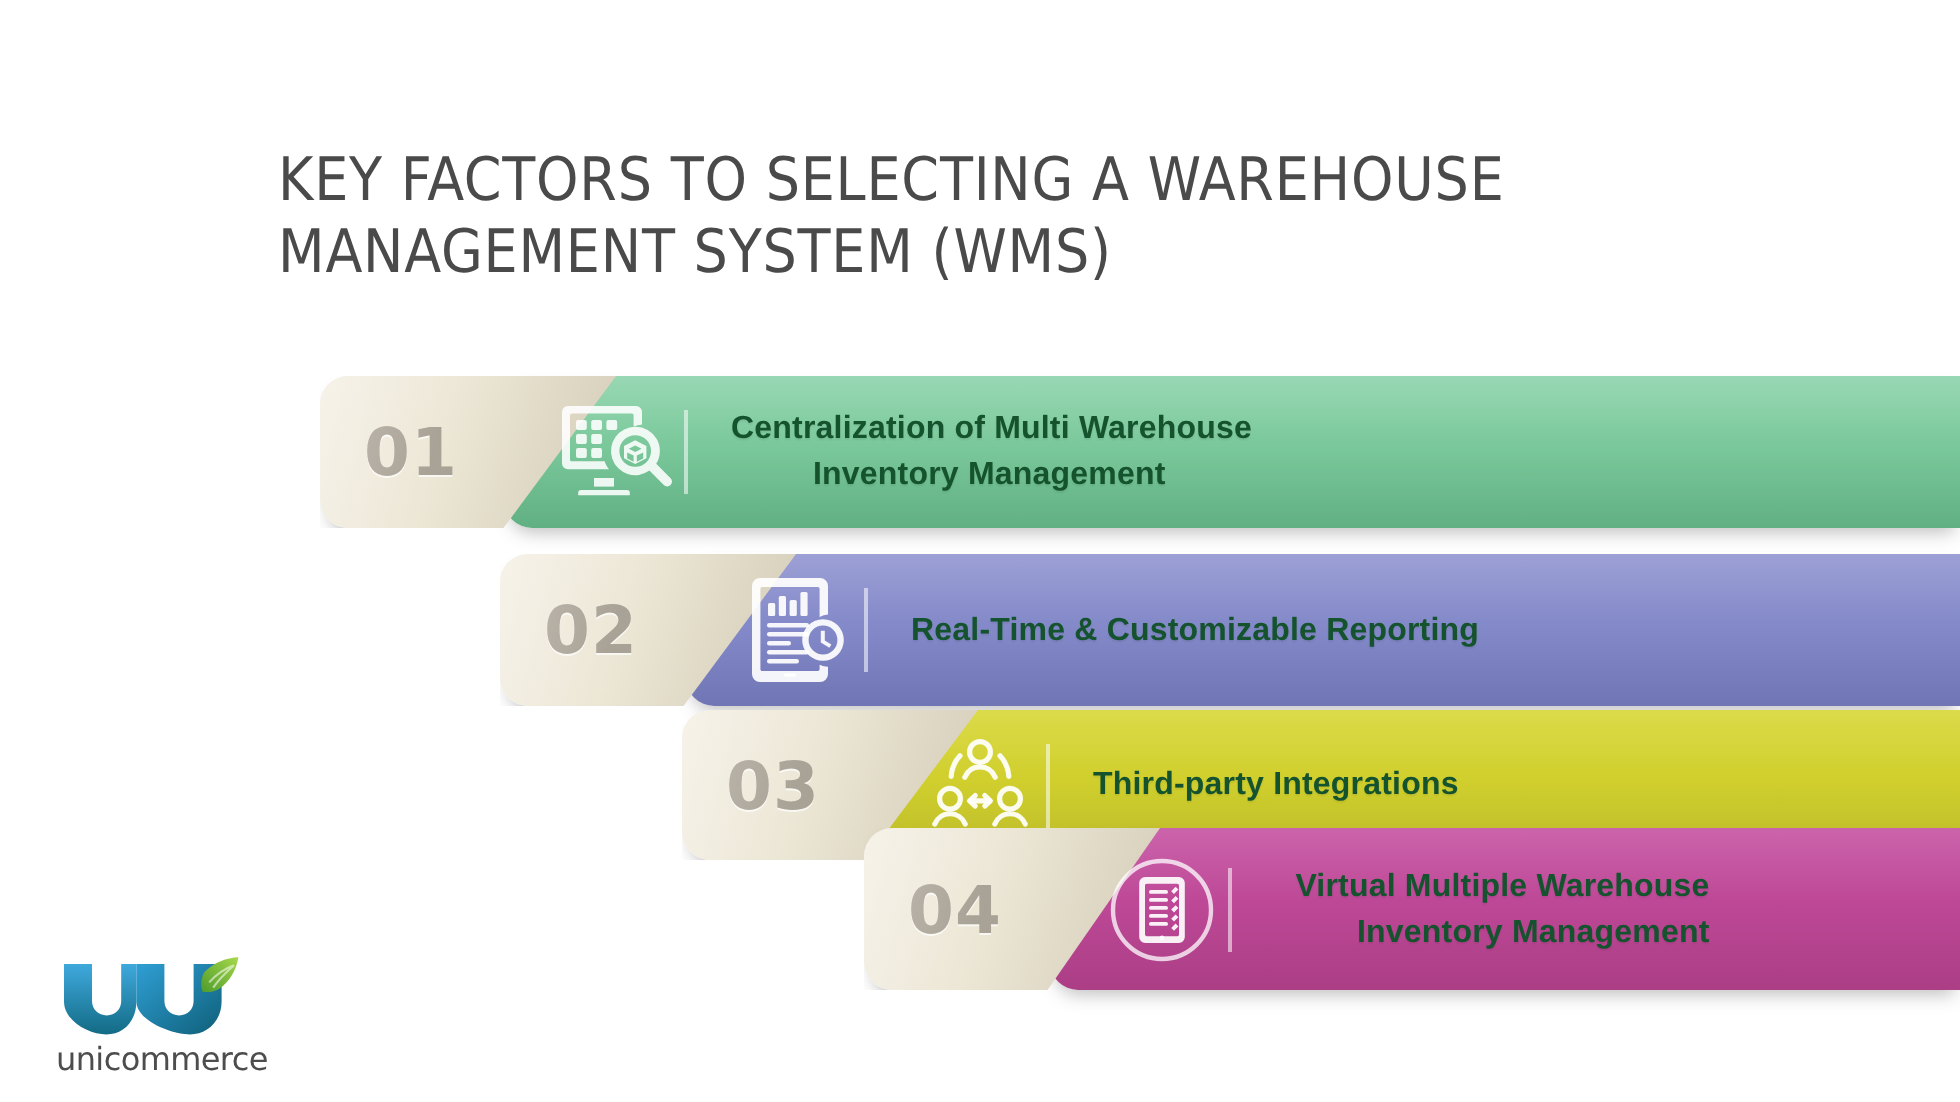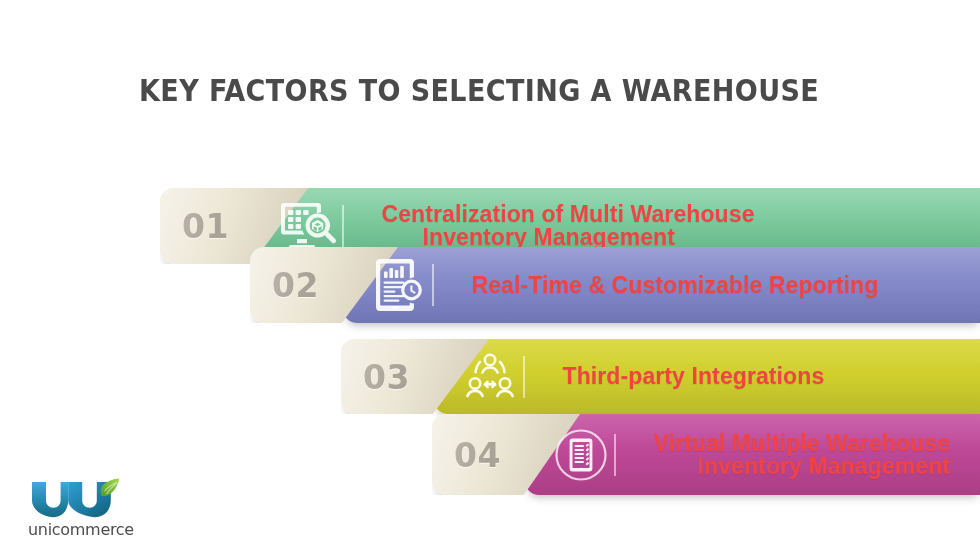--- a/index.html
+++ b/index.html
@@ -24,21 +24,21 @@
   }
 
   
   .title {
     position: absolute;
     left: 139px;
     top: 53px;
     width: 760px;
     font-size: 30px;
     line-height: 36px;
-    font-weight: 700;
+    font-weight: 400;
     letter-spacing: 0.4px;
     color: #4a4a4a;
     text-transform: uppercase;
     font-family: "DejaVu Sans", sans-serif;
     font-stretch: condensed;
   }
   .title .line { display: block; white-space: nowrap; }
 
   
   .rows {
@@ -128,23 +128,23 @@
   }
   .icon-box svg { display: block; }
   .divider {
     width: 1.5px;
     height: 42px;
     background: rgba(255,255,255,0.55);
     flex: none;
     margin: 0 2px;
   }
   .label {
-    margin-left: 36px;
-    color: #ef4444;
-    font-size: 23px;
+    margin-left: 20px;
+    color: #14532d;
+    font-size: 16px;
     line-height: 23px;
     font-weight: 700;
     letter-spacing: 0.1px;
     font-family: "Liberation Sans", sans-serif;
     text-shadow: 0 1px 1px rgba(0,0,0,0.07);
   }
   .label .l2 { display: block; padding-left: 41px; }
 
   
   .logo {
@@ -165,20 +165,21 @@
     font-weight: 400;
   }
 </style>
 </head>
 <body>
 
 <div class="canvas">
 
   <h1 class="title">
     <span class="line">KEY FACTORS TO SELECTING A WAREHOUSE</span>
+    <span class="line">MANAGEMENT SYSTEM (WMS)</span>
   </h1>
 
   <div class="rows">
 
     <div class="row" style="top:188px; height:76px;">
       <div class="bar green" style="left:252px;"></div>
 
       <div class="numtab" style="left:160px; width:148px;">
         <span class="num">01</span>
       </div>
@@ -203,21 +204,21 @@
           </svg>
         </span>
         <span class="divider"></span>
         <span class="label">
           <span>Centralization of Multi Warehouse</span>
           <span class="l2">Inventory Management</span>
         </span>
       </div>
     </div>
 
-    <div class="row" style="top:247px; height:76px;">
+    <div class="row" style="top:277px; height:76px;">
       <div class="bar purple" style="left:343px;"></div>
 
       <div class="numtab" style="left:250px; width:148px;">
         <span class="num">02</span>
       </div>
 
       <div class="bar-content" style="left:368px;">
         <span class="icon-box">
           <svg width="50" height="54" viewBox="0 0 50 54" fill="none">
             <g fill="#ffffff" fill-opacity="0.92">
@@ -237,21 +238,21 @@
             </g>
           </svg>
         </span>
         <span class="divider"></span>
         <span class="label">
           <span>Real-Time &amp; Customizable Reporting</span>
         </span>
       </div>
     </div>
 
-    <div class="row" style="top:339px; height:75px;text-align:right;">
+    <div class="row" style="top:355px; height:75px;text-align:right;">
       <div class="bar yellow" style="left:434px;"></div>
 
       <div class="numtab" style="left:341px; width:148px;">
         <span class="num">03</span>
       </div>
 
       <div class="bar-content" style="left:459px;">
         <span class="icon-box">
           <svg width="56" height="52" viewBox="0 0 56 52" fill="none" stroke="#ffffff" stroke-opacity="0.92" stroke-width="2.6" stroke-linecap="round" stroke-linejoin="round">
             <circle cx="28" cy="9" r="5.2" fill="none"></circle>

